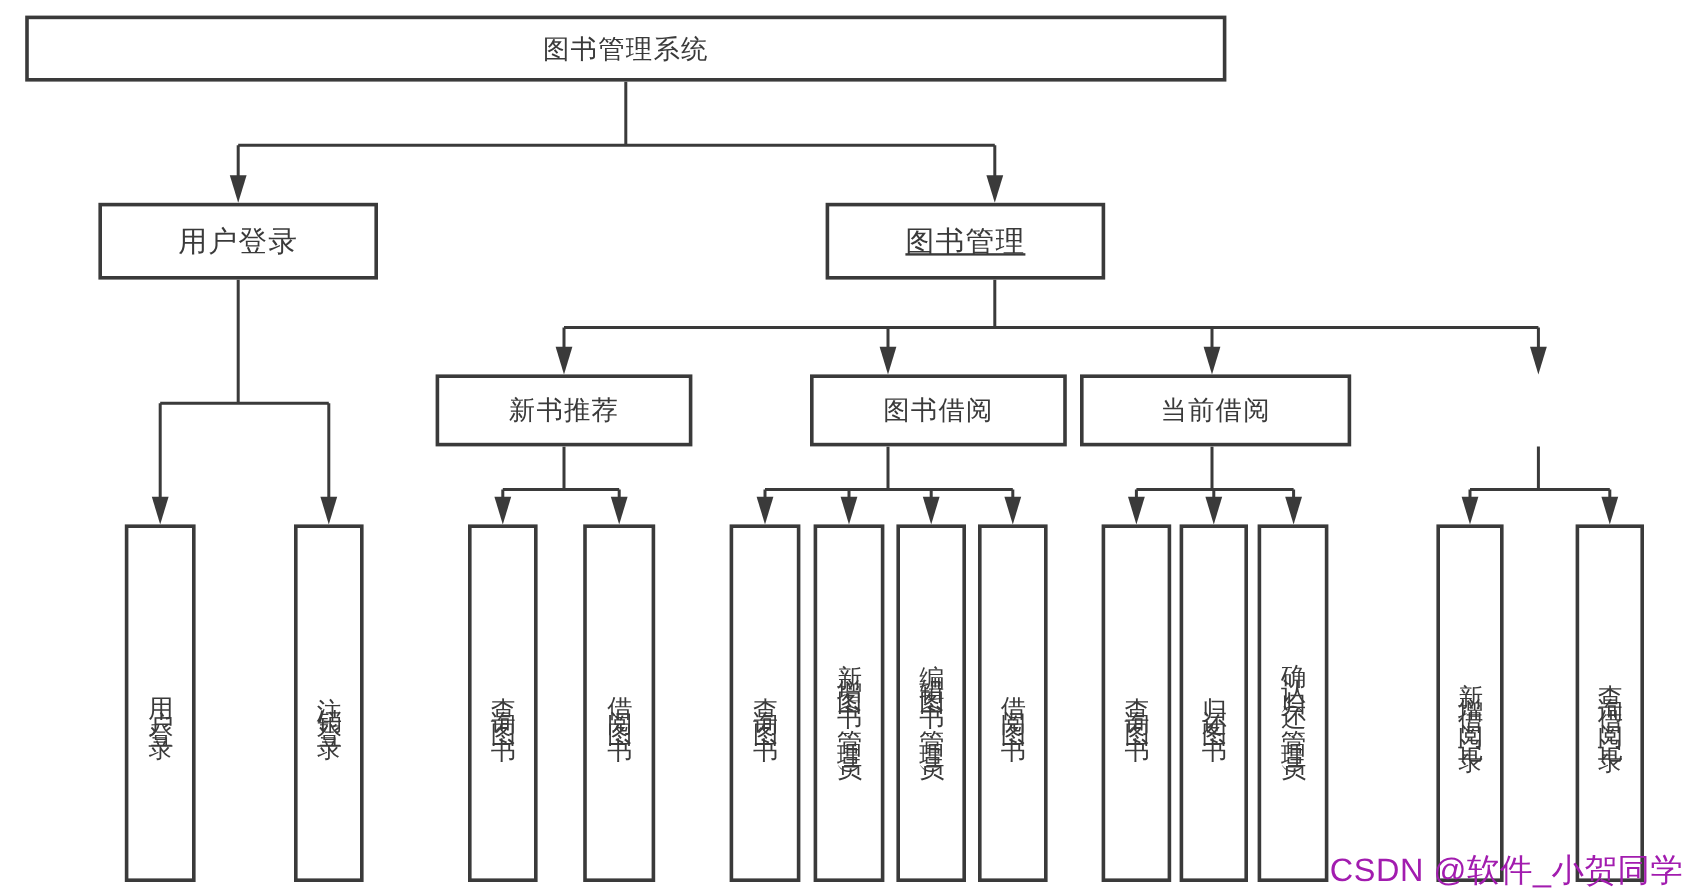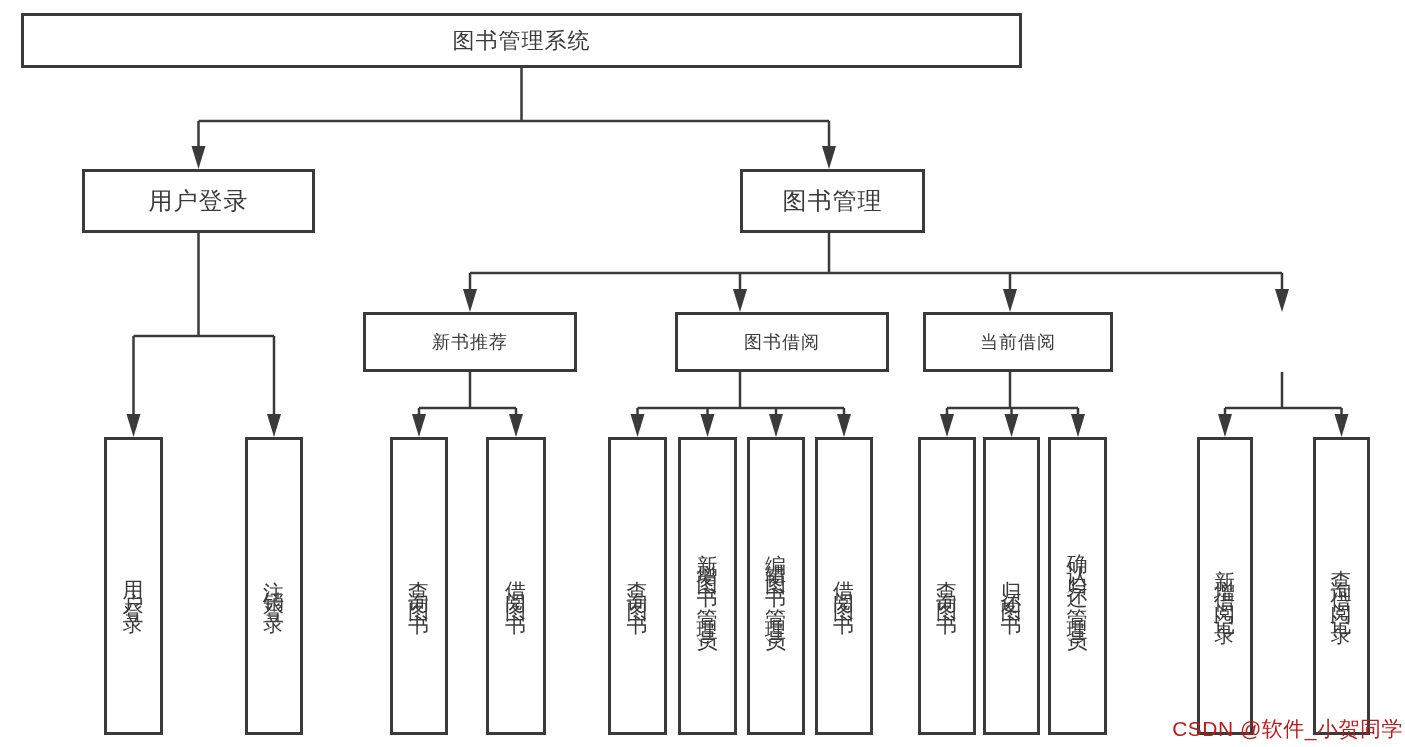--- a/index.html
+++ b/index.html
@@ -19,33 +19,33 @@
     box-sizing:border-box;
     border:3px solid #3a3a3a;
     background:#ffffff;
     display:flex;
     align-items:center;
     justify-content:center;
     text-align:center;
   }
   .node.root { font-size:22px; letter-spacing:1px; }
   .node.lvl2 { font-size:24px; letter-spacing:1px; }
-  .node.lvl3 { font-size:18px; letter-spacing:1px; }
+  .node.lvl3 { font-size:22px; letter-spacing:1px; }
   .node.leaf {
     top:437px; height:298px;
     writing-mode:vertical-rl;
     font-size:21px;
     letter-spacing:11px;
     line-height:1;
   }
   .watermark {
     position:absolute;
     right:2px; bottom:4px;
-    font-size:21px;
-    color:#b91c1c;
+    font-size:27px;
+    color:#a21caf;
     letter-spacing:0.5px;
     z-index:5;
     white-space:nowrap;
   }
 </style>
 </head>
 <body>
 
 <div class="canvas">
 
@@ -89,27 +89,27 @@
       <path d="M1282 372 V408 M1225 408 H1341.5 M1225 408 V417 M1341.5 408 V417"></path>
       <polygon points="1218,414 1232,414 1225,437"></polygon>
       <polygon points="1334.5,414 1348.5,414 1341.5,437"></polygon>
     </g>
   </svg>
 
   <div class="node root" style="left:21px; top:13px; width:1001px; height:55px;">图书管理系统</div>
 
   <div class="node lvl2" style="left:82px; top:169px; width:233px; height:64px;">用户登录</div>
 
-  <div class="node lvl2" style="left:740px; top:169px; width:185px; height:64px;">图书管理</div>
+  <div class="node lvl2" style="left:688px; top:169px; width:233px; height:64px;text-decoration:underline;">图书管理</div>
 
   <div class="node lvl3" style="left:363px; top:312px; width:214px; height:60px;">新书推荐</div>
 
   <div class="node lvl3" style="left:633px; top:312px; width:214px; height:60px;margin-left:42px;">图书借阅</div>
 
-  <div class="node lvl3" style="left:923px; top:312px; width:190px; height:60px;">当前借阅</div>
+  <div class="node lvl3" style="left:900px; top:312px; width:226px; height:60px;">当前借阅</div>
 
 
   <div class="node leaf" style="left:104px; width:59px;">用户登录</div>
 
   <div class="node leaf" style="left:245px; width:58px;">注销登录</div>
 
   <div class="node leaf" style="left:390px; width:58px;">查询图书</div>
 
   <div class="node leaf" style="left:486px; width:60px;">借阅图书</div>
 

